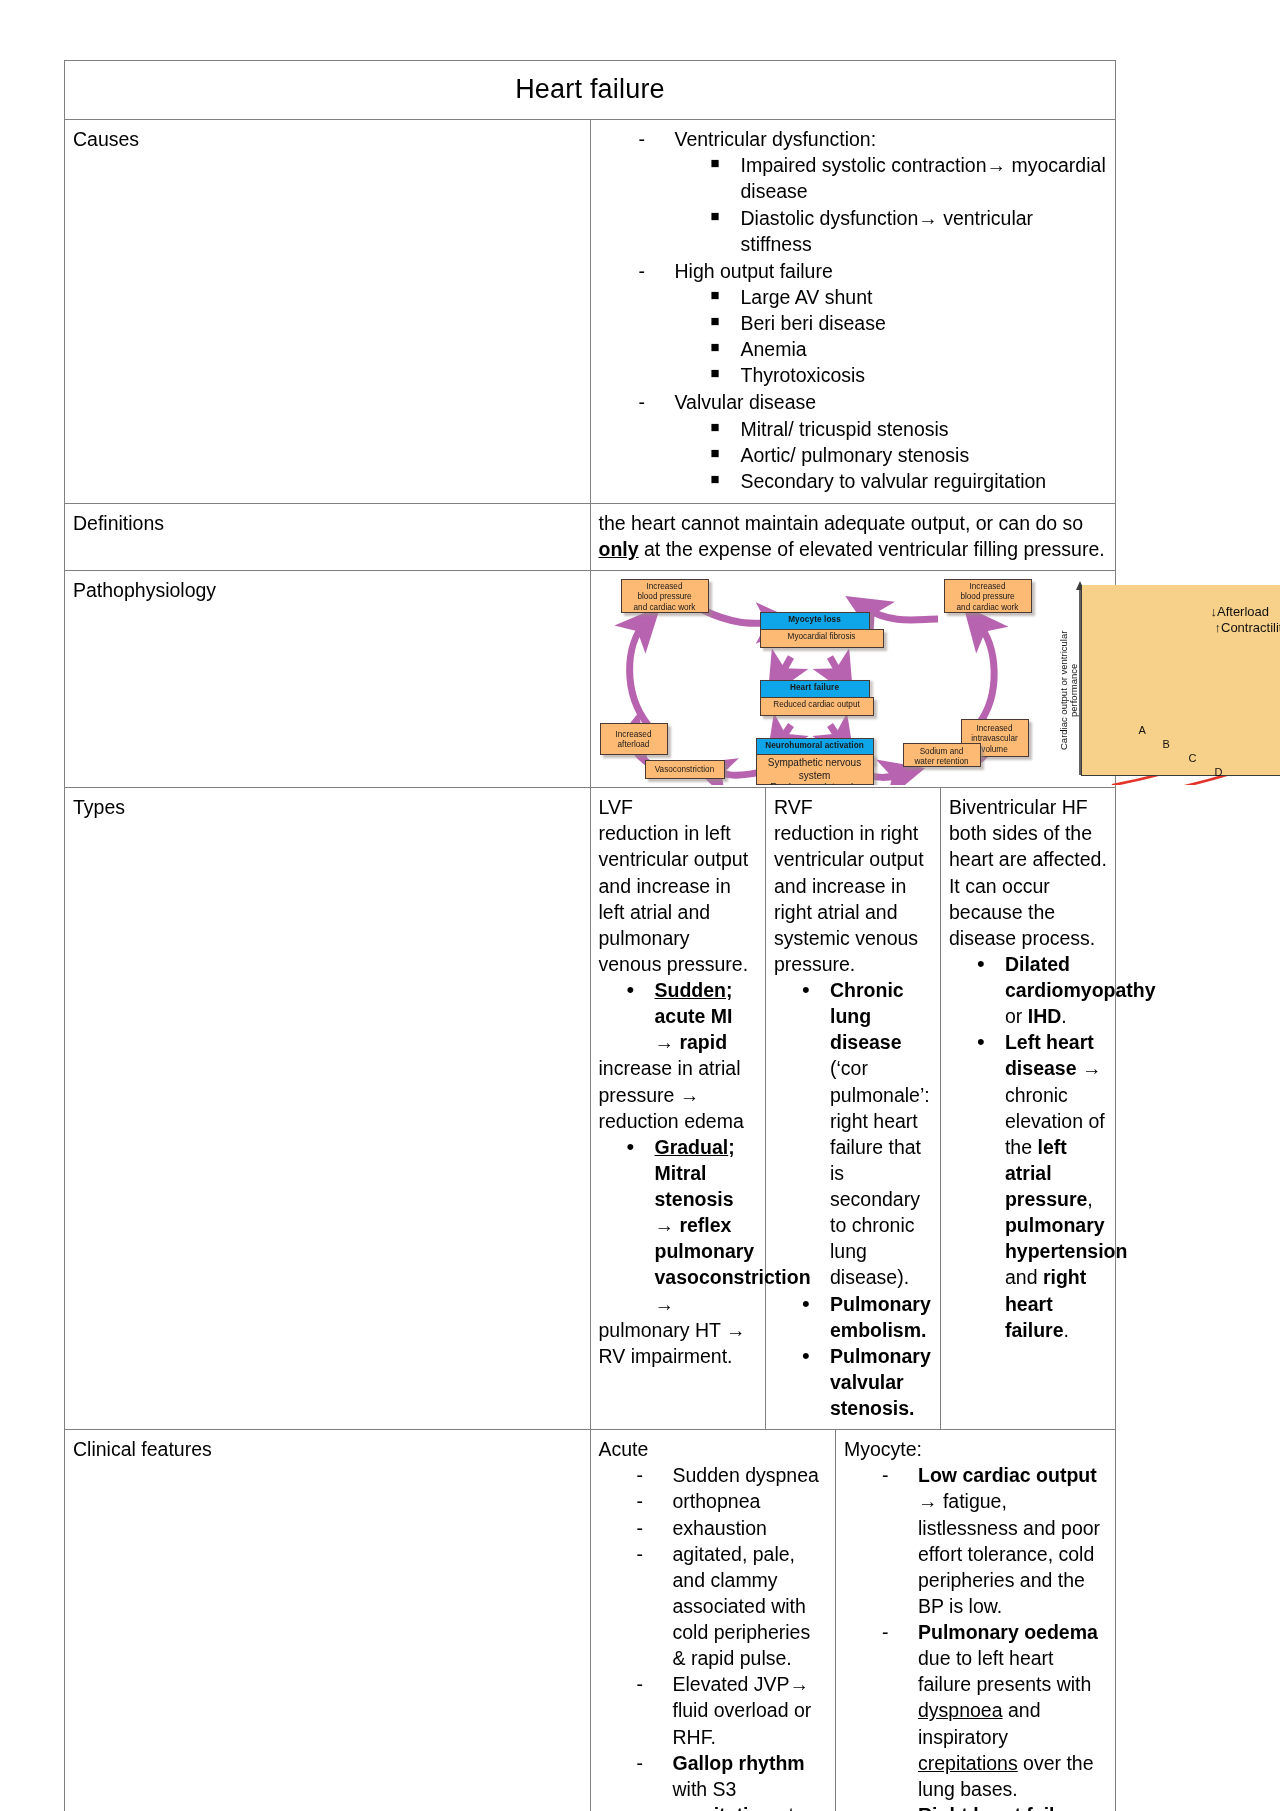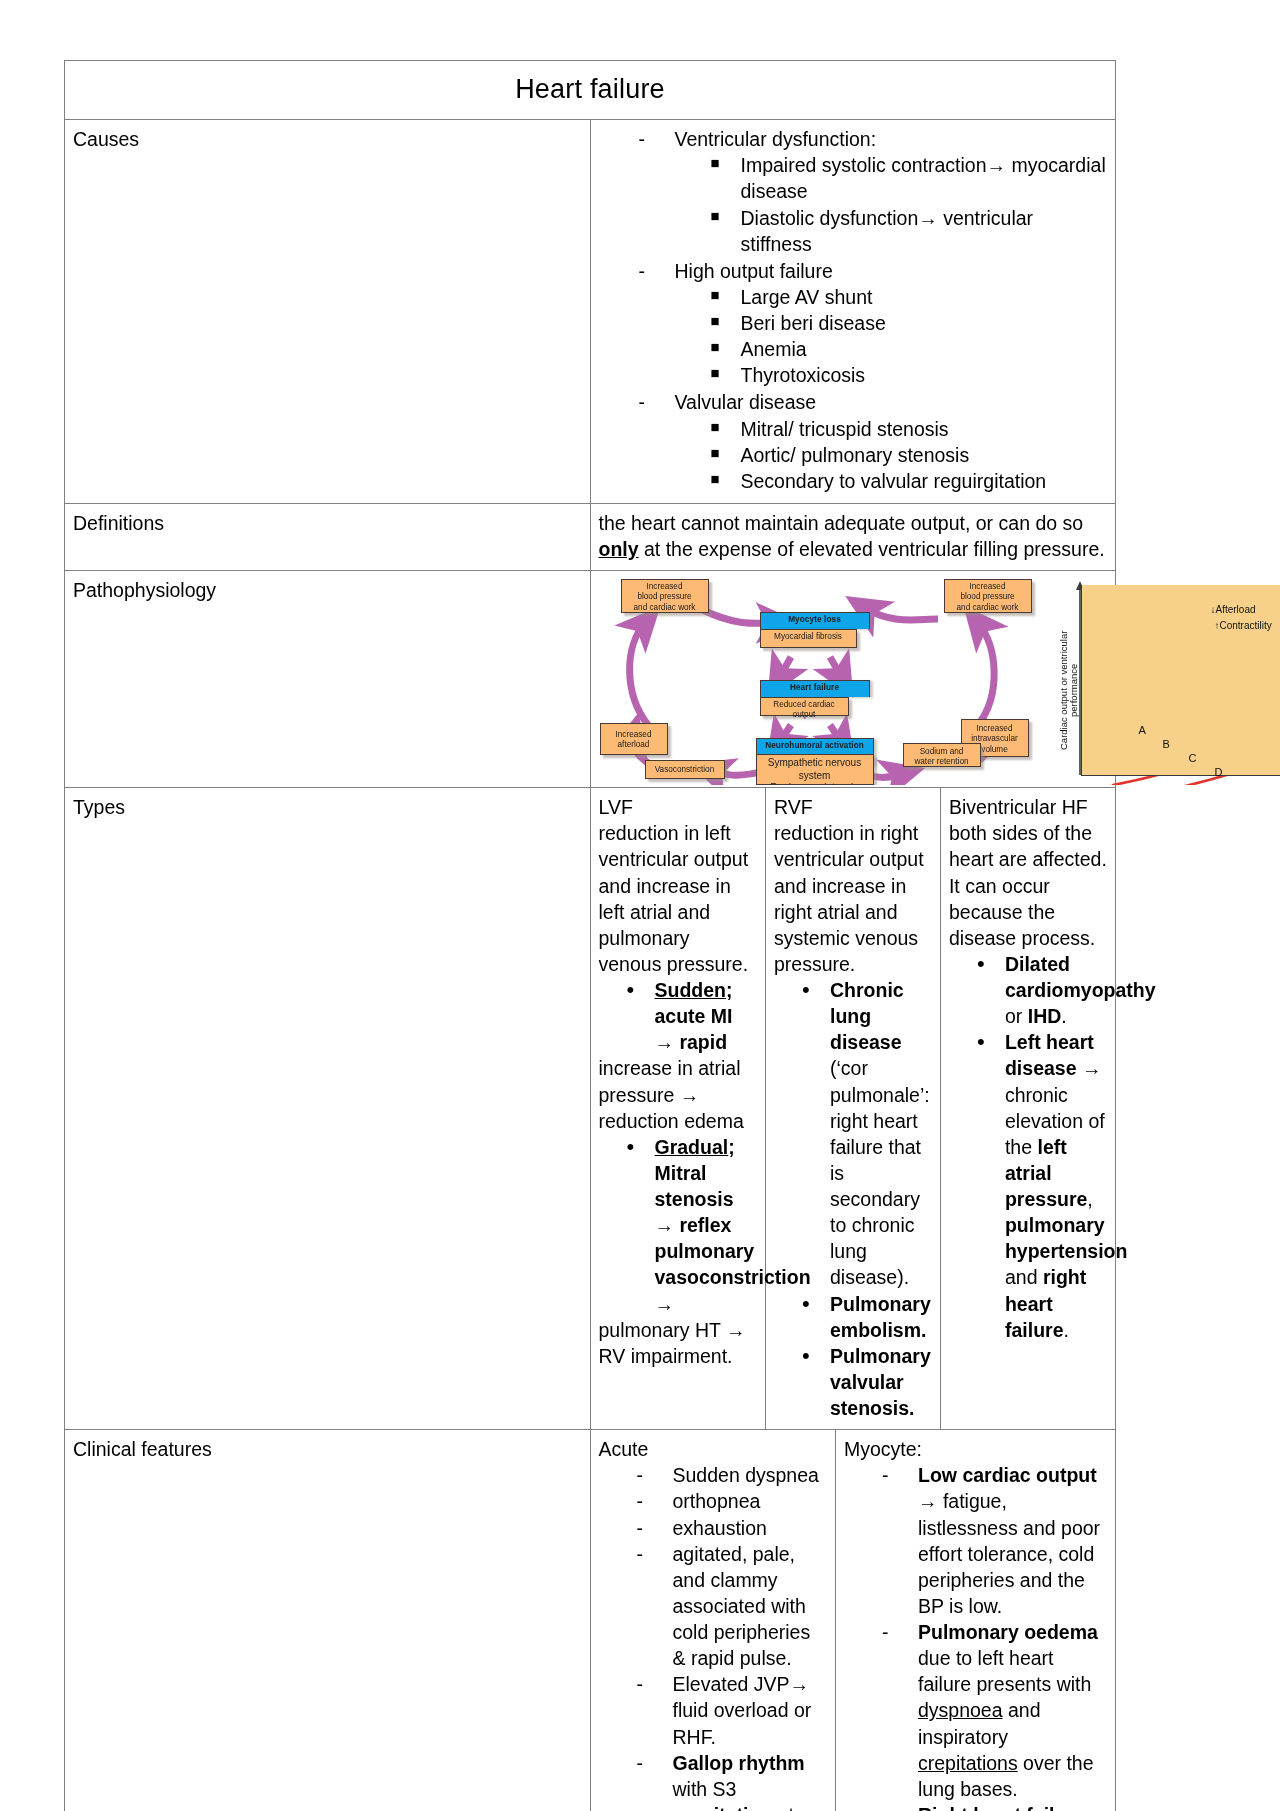--- a/index.html
+++ b/index.html
@@ -169,21 +169,21 @@
     text-align: center;
     line-height: 1.05;
   }
   .curvelab {
     position: absolute;
     font-size: 11px;
     color: #111;
   }
   .ann {
     position: absolute;
-    font-size: 10px;
+    font-size: 13px;
     color: #111;
     white-space: nowrap;
   }
 </style>
 </head>
 <body>
 
 <div class="page">
   <table class="hf">
 
@@ -274,24 +274,24 @@
             <path d="M672,196 C 676,160 682,120 692,86" stroke="#2E8B33" stroke-width="3.2" fill="none" marker-end="url(#gh)"></path>
 
             <line x1="487" y1="12" x2="487" y2="200" stroke="#3a3a3a" stroke-width="1.6"></line>
             <path d="M487,6 L483,15 L491,15 Z" fill="#3a3a3a"></path>
           </svg>
 
           <div class="nodebox" style="left:28px; top:4px; width:88px; height:34px;">Increased<br>blood pressure<br>and cardiac work</div>
           <div class="nodebox" style="left:351px; top:4px; width:88px; height:34px;">Increased<br>blood pressure<br>and cardiac work</div>
 
           <div class="nodebox hdr" style="left:167px; top:37px; width:110px; height:17px;">Myocyte loss</div>
-          <div class="nodebox sub" style="left:167px; top:54px; width:97px; height:19px;">Myocardial fibrosis</div>
+          <div class="nodebox sub" style="left:167px; top:54px; width:124px; height:19px;">Myocardial fibrosis</div>
 
           <div class="nodebox hdr" style="left:167px; top:105px; width:110px; height:17px;">Heart failure</div>
-          <div class="nodebox sub" style="left:167px; top:122px; width:89px; height:19px;">Reduced cardiac output</div>
+          <div class="nodebox sub" style="left:167px; top:122px; width:114px; height:19px;">Reduced cardiac output</div>
 
           <div class="nodebox" style="left:7px; top:148px; width:68px; height:32px; padding-top:6px;">Increased<br>afterload</div>
           <div class="nodebox" style="left:368px; top:144px; width:68px; height:38px; padding-top:4px;">Increased<br>intravascular<br>volume</div>
 
           <div class="nodebox hdr" style="left:163px; top:163px; width:118px; height:28px;">Neurohumoral activation</div>
           <div class="nodebox sub" style="left:163px; top:179px; width:118px; height:31px; font-size:10px;">Sympathetic nervous system<br>Renin – angiotensin system<br>Vasopressin system<br>Endothelin system</div>
 
           <div class="nodebox" style="left:52px; top:185px; width:80px; height:19px; padding-top:4px;">Vasoconstriction</div>
           <div class="nodebox" style="left:310px; top:168px; width:78px; height:24px; padding-top:3px;">Sodium and<br>water retention</div>
 

